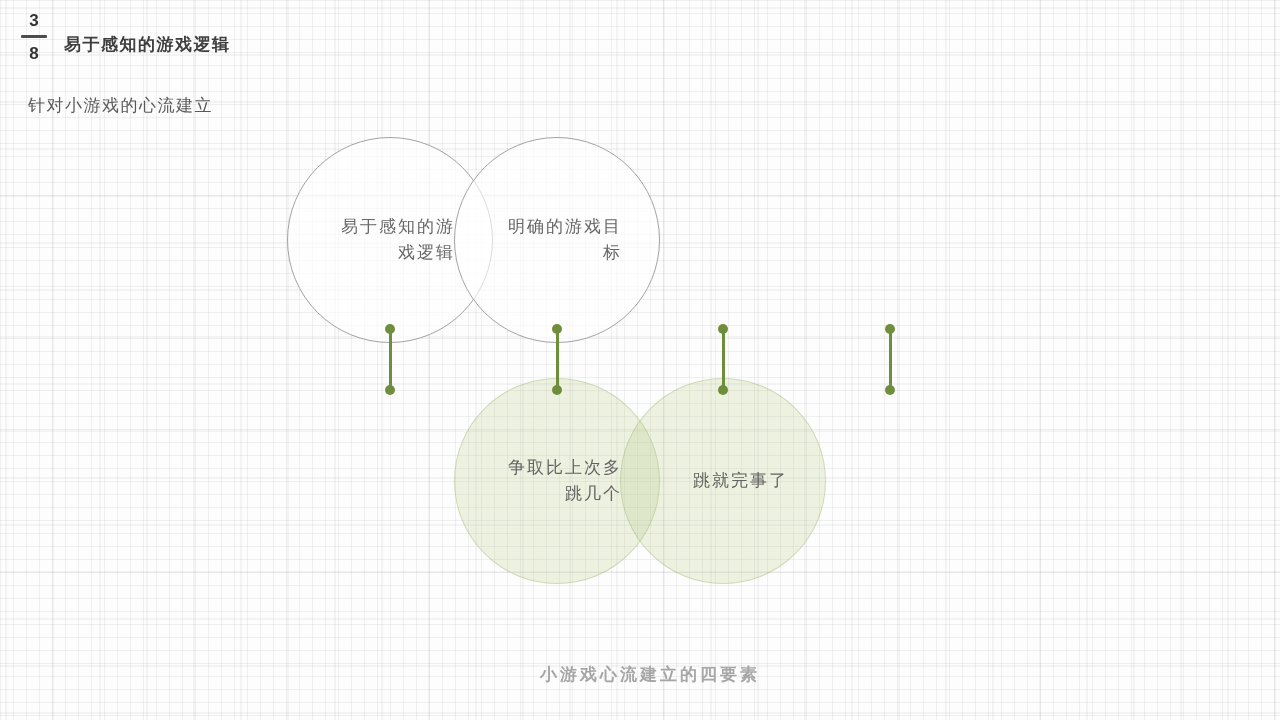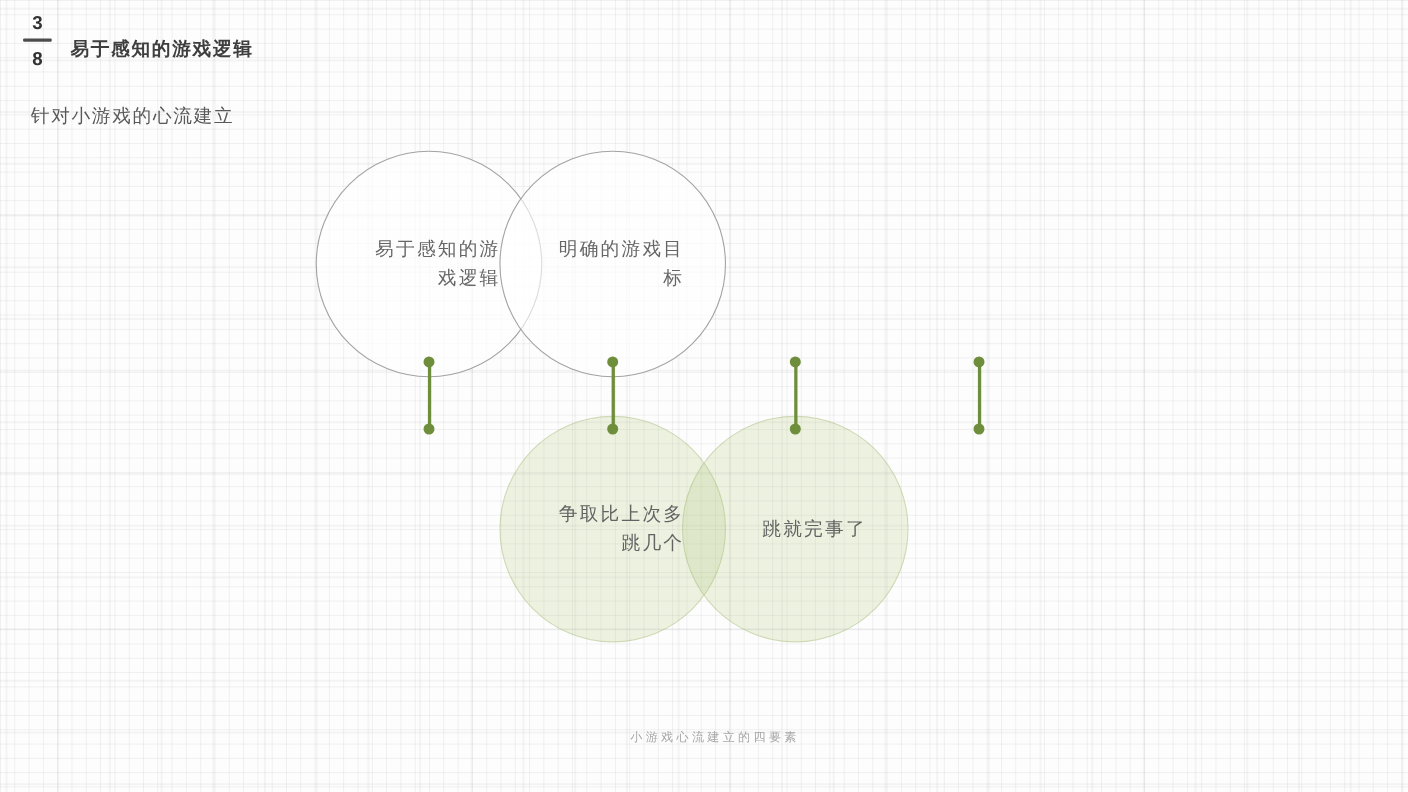--- a/index.html
+++ b/index.html
@@ -126,23 +126,24 @@
   .conn-3 { left: 718px; }
   .conn-4 { left: 885px; }
 
   
   .caption {
     position: absolute;
     left: 20px;
     top: 663px;
     width: 1260px;
     text-align: center;
-    font-size: 11px;
+    font-size: 17px;
     letter-spacing: 3px;
     color: #a6a6a6;
+    font-weight: bold;
   }
 </style>
 </head>
 <body>
 
 <div class="slide">
 
   <div class="page-frac">
     <span>3</span>
     <div class="frac-divider"></div>

